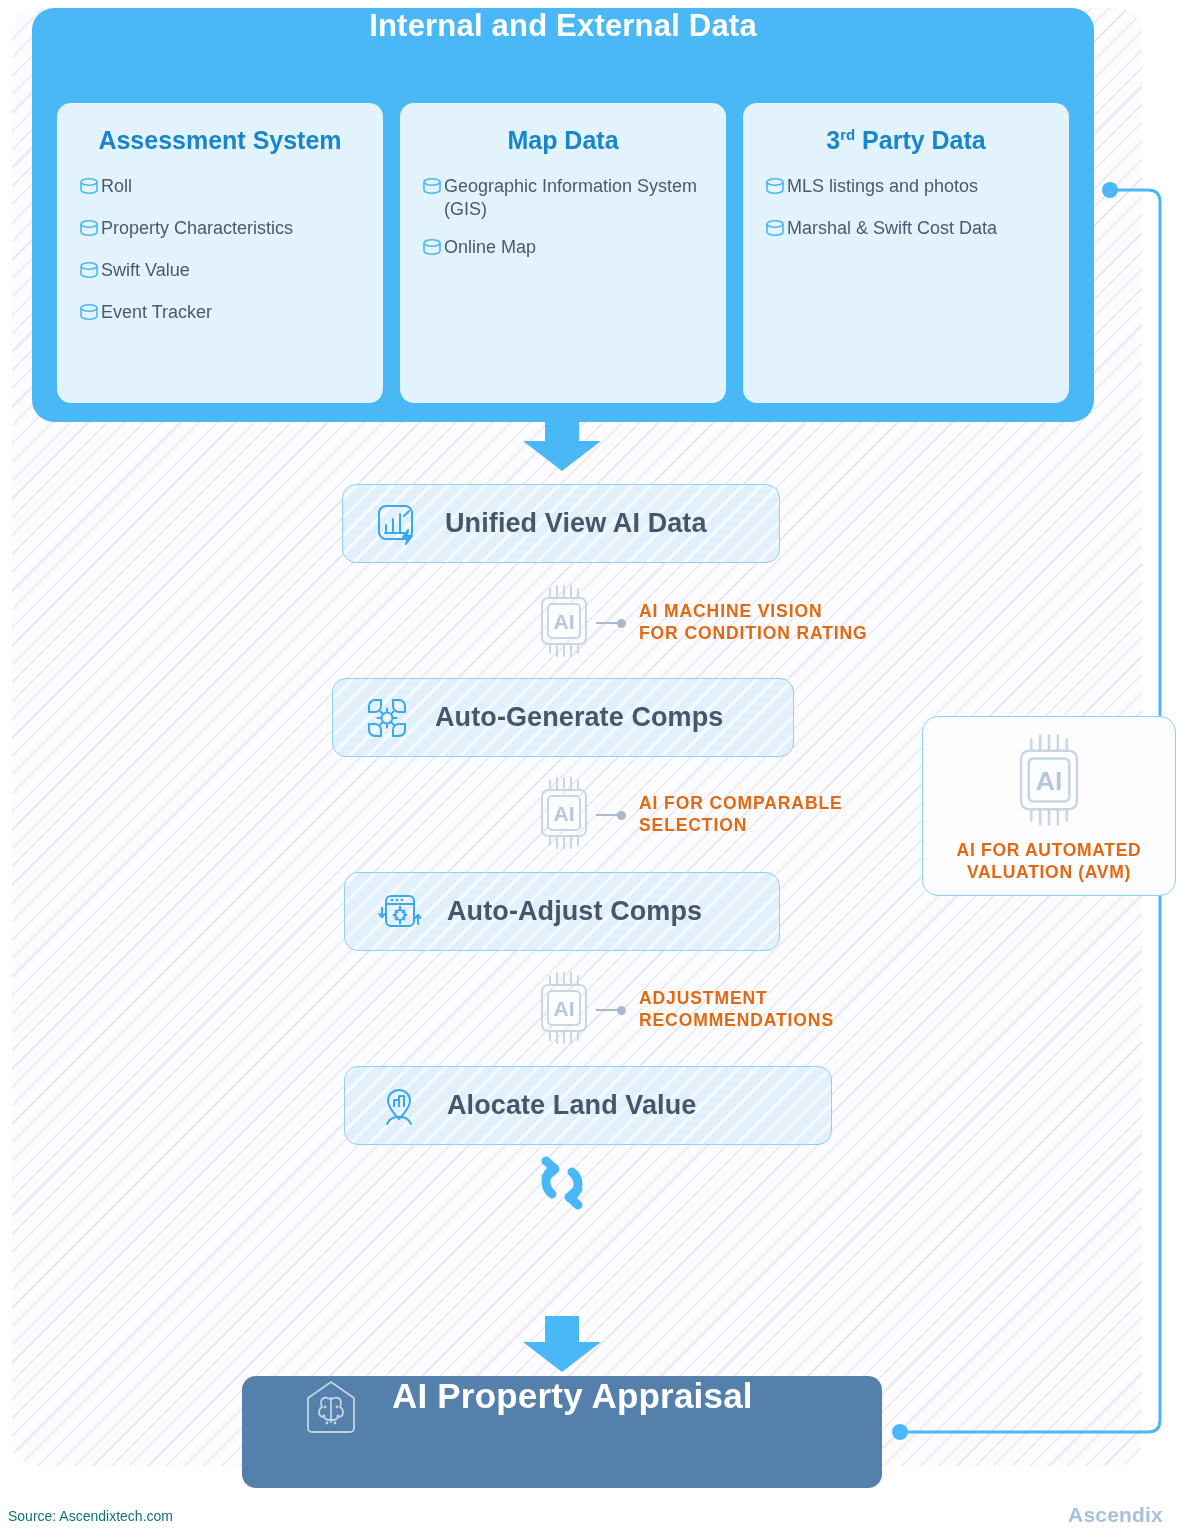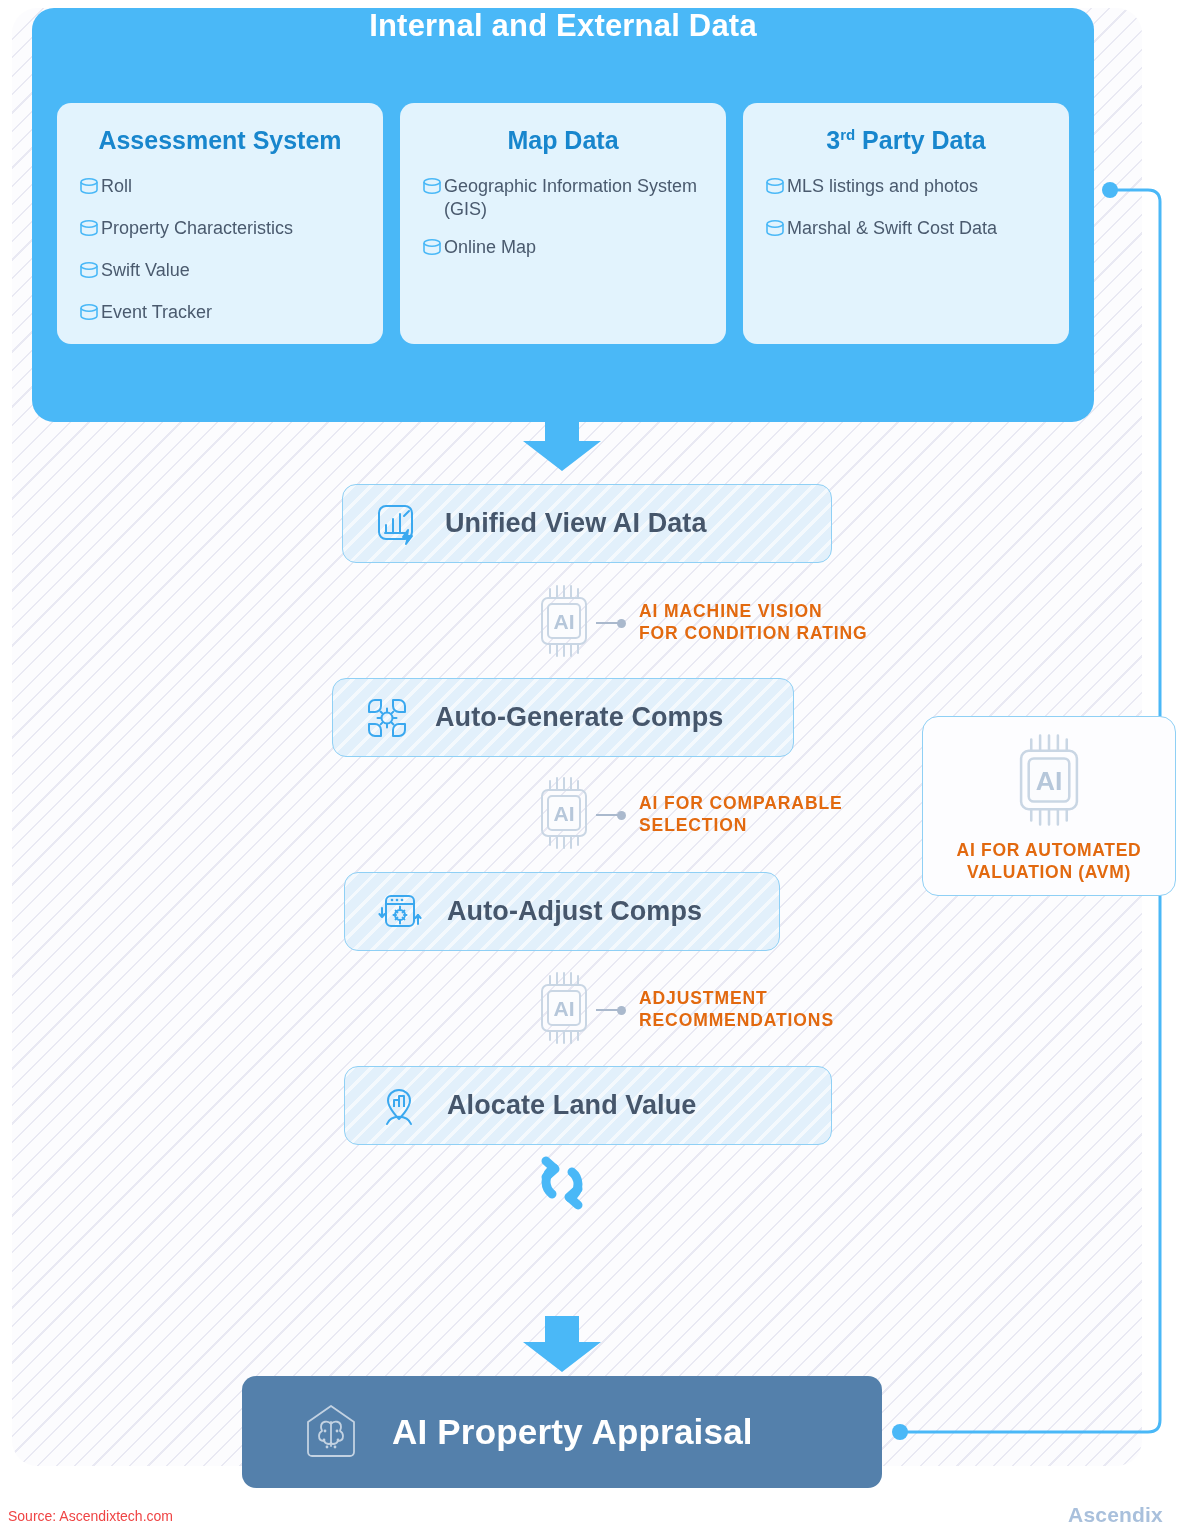--- a/index.html
+++ b/index.html
@@ -55,21 +55,21 @@
   .cards {
     position: absolute;
     left: 25px;
     top: 95px;
     width: 1012px;
     display: flex;
     gap: 17px;
   }
   .card {
     width: 326px;
-    height: 241px;
+    height: 300px;
     background: #e2f3fd;
     border-radius: 14px;
     padding: 22px 20px 12px 20px;
   }
   .card-title {
     text-align: center;
     color: #1886cd;
     font-size: 25px;
     font-weight: bold;
     line-height: 1.22;
@@ -181,38 +181,37 @@
   
   .final-box {
     position: absolute;
     left: 242px;
     top: 1376px;
     width: 640px;
     height: 112px;
     background: #5480ab;
     border-radius: 14px;
     display: flex;
-    align-items: center;
     padding-left: 58px;
     gap: 30px;
   }
   .final-label {
     color: #ffffff;
     font-size: 35px;
     font-weight: bold;
     letter-spacing: .2px;
     white-space: nowrap;
   }
 
   
   .source-text {
     position: absolute;
     left: 8px;
     top: 1508px;
-    color: #ef4444;
+    color: #0f766e;
     font-size: 14px;
   }
   .brand {
     position: absolute;
     right: 14px;
     top: 1503px;
     color: #a9c0dc;
     font-size: 21px;
     font-weight: bold;
     letter-spacing: .2px;
@@ -334,21 +333,21 @@
 
     </div>
   </div>
 
   <div class="big-arrow" style="left:519px; top:415px;">
     <svg width="86" height="56" viewBox="0 0 86 56">
       <path d="M26 0 H60 V26 H82 L43 56 L4 26 H26 Z" fill="#4ab8f7"></path>
     </svg>
   </div>
 
-  <div class="step" style="left:342px; top:484px; width:490px;">
+  <div class="step" style="left:342px; top:484px; width:438px;">
     <span class="step-icon">
       <svg width="48" height="48" viewBox="0 0 48 48" fill="none" stroke="#3aa8ef" stroke-width="2">
         <rect x="6" y="6" width="33" height="33" rx="7"></rect>
         <path d="M13 32 V25" stroke-linecap="round"></path>
         <path d="M20 32 V19" stroke-linecap="round"></path>
         <path d="M27 32 V14" stroke-linecap="round"></path>
         <path d="M12 33 H32" stroke-linecap="round"></path>
         <path d="M31 16 L36 11" stroke-linecap="round"></path>
         <path d="M35 30 L30 37 h5 l-2 7 6 -8 h-5 z" fill="#3aa8ef" stroke-linejoin="round"></path>
       </svg>

